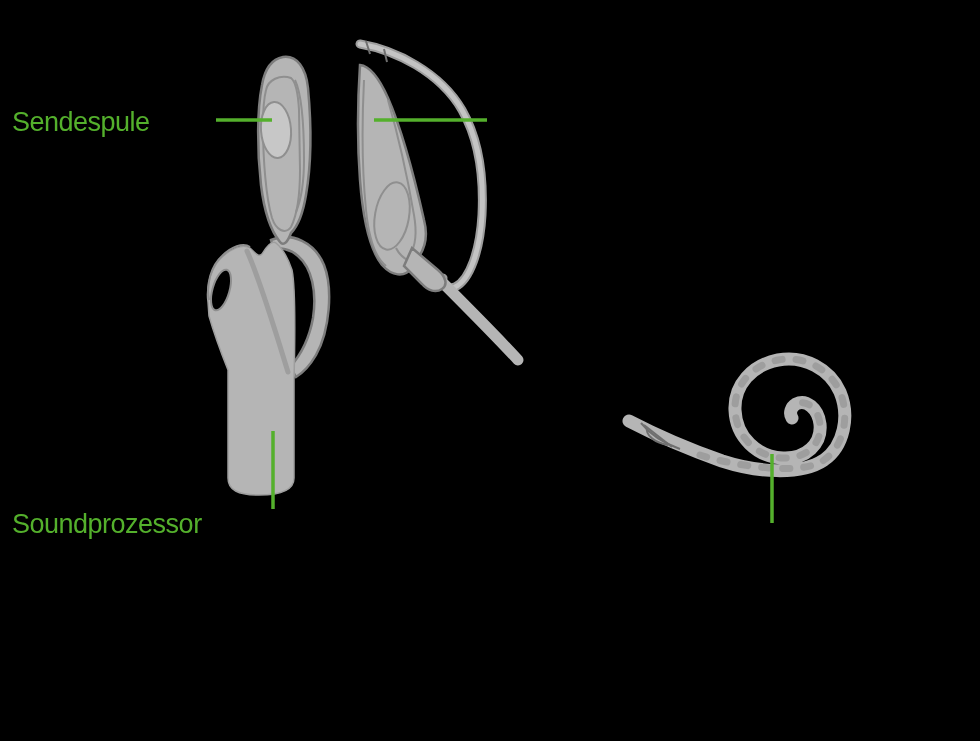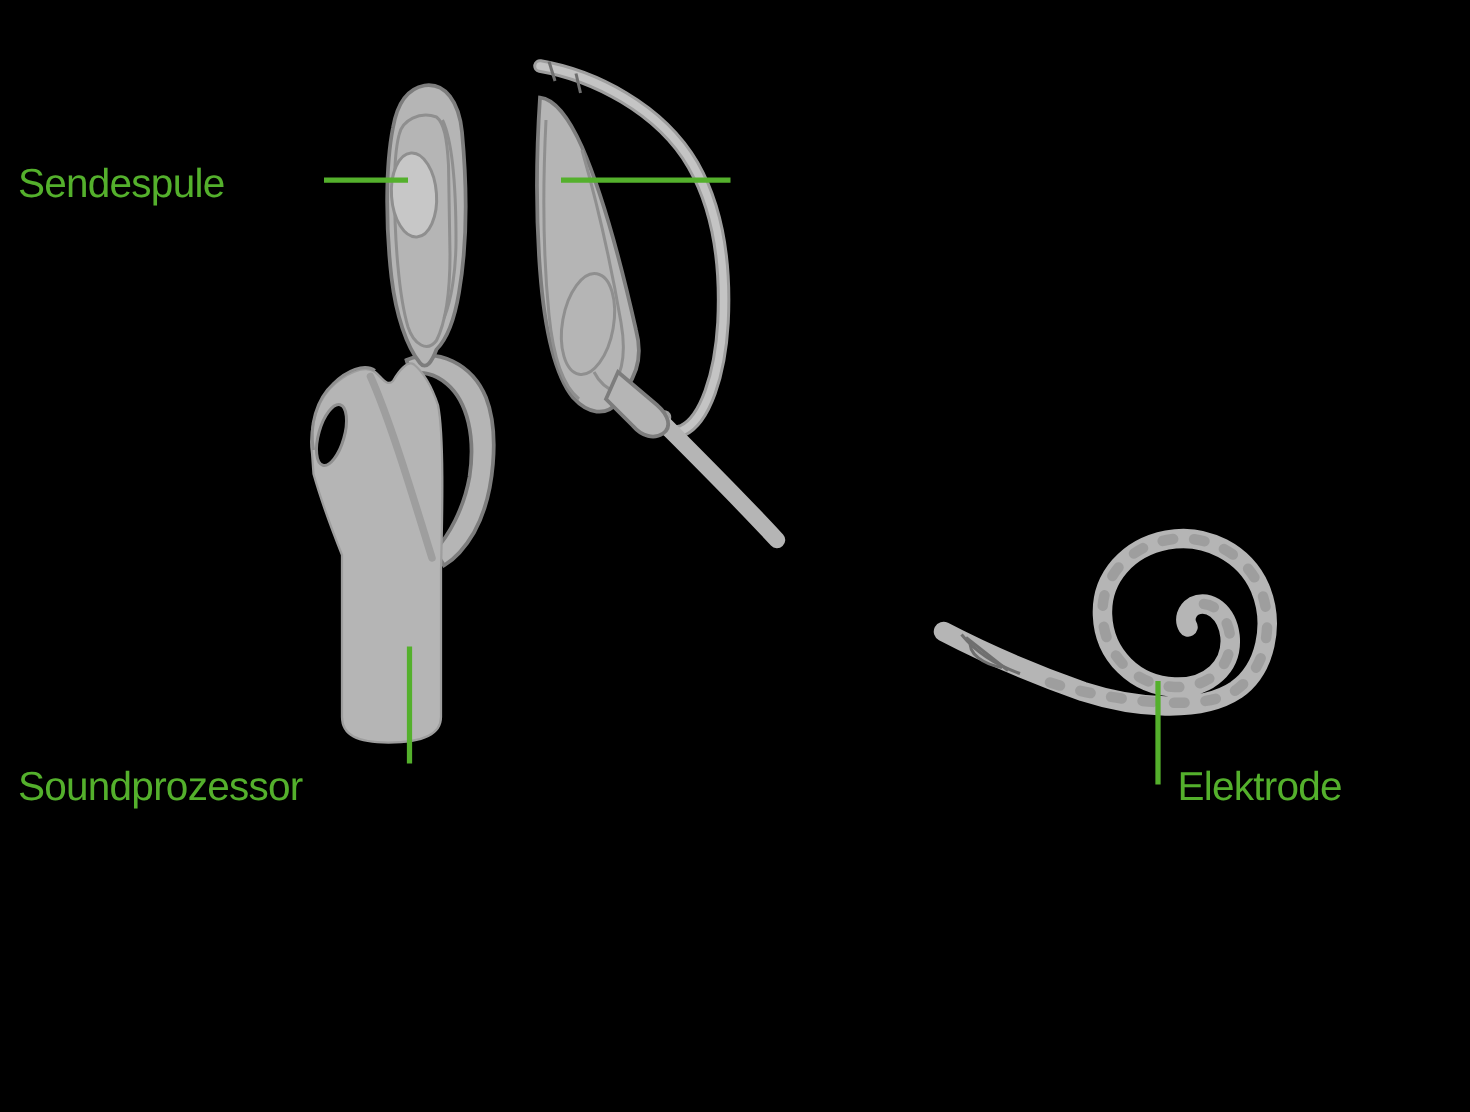--- a/index.html
+++ b/index.html
@@ -91,14 +91,13 @@
     <g>
       <path class="green-line" d="M 216,120 L 272,120"></path>
       <path class="green-line" d="M 374,120 L 487,120"></path>
       <path class="green-line" d="M 273,431 L 273,509"></path>
       <path class="green-line" d="M 772,454 L 772,523"></path>
     </g>
   </svg>
 
   <div class="label label-sendespule">Sendespule</div>
   <div class="label label-soundprozessor">Soundprozessor</div>
-  <div class="label label-elektrode">Elektrode</div>
 </div>
 
 </body></html>

